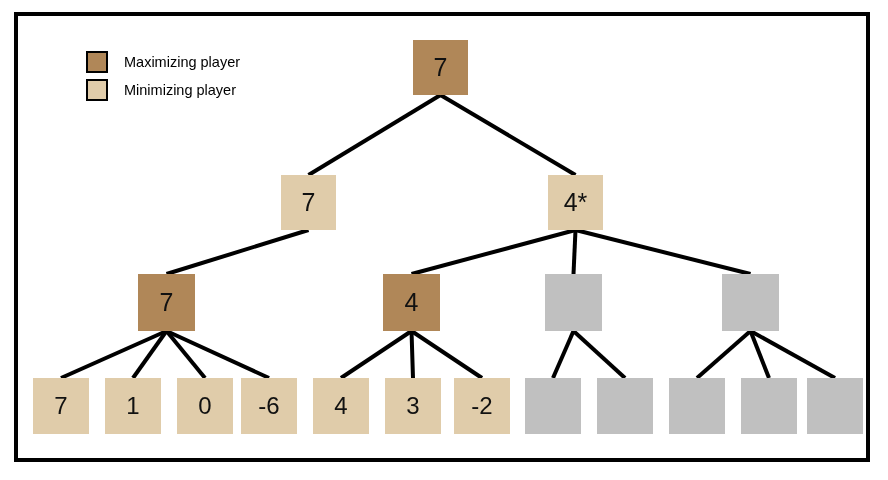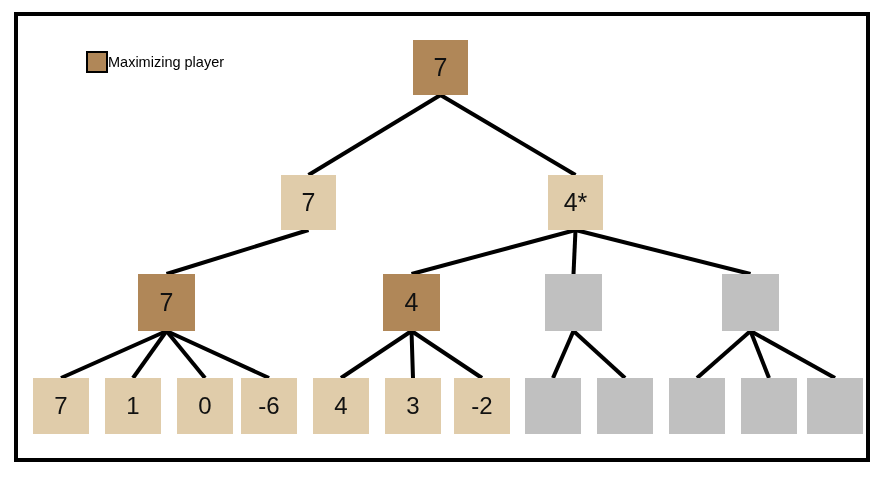--- a/index.html
+++ b/index.html
@@ -67,21 +67,21 @@
     position: absolute;
     left: 86px;
     top: 50px;
     display: flex;
     flex-direction: column;
     gap: 4px;
   }
   .legend-row {
     display: flex;
     align-items: center;
-    gap: 0;
+    gap: 16px;
     height: 24px;
   }
   .legend-swatch {
     width: 22px;
     height: 22px;
     border: 2.5px solid #000000;
     box-sizing: border-box;
   }
   .legend-swatch.max { background: #b08758; }
   .legend-swatch.min { background: #e0ccaa; }
@@ -178,15 +178,19 @@
       <div class="node unknown leaf" style="left: 807px; top: 378px; width: 56px; height: 56px;">
         <span class="node-label"></span>
       </div>
     </div>
 
   <div id="legend">
       <div class="legend-row">
         <span class="legend-swatch max"></span>
         <span class="legend-text">Maximizing player</span>
       </div>
+      <div class="legend-row">
+        <span class="legend-swatch min"></span>
+        <span class="legend-text">Minimizing player</span>
+      </div>
     </div>
 
 </div>
 
 </body></html>

